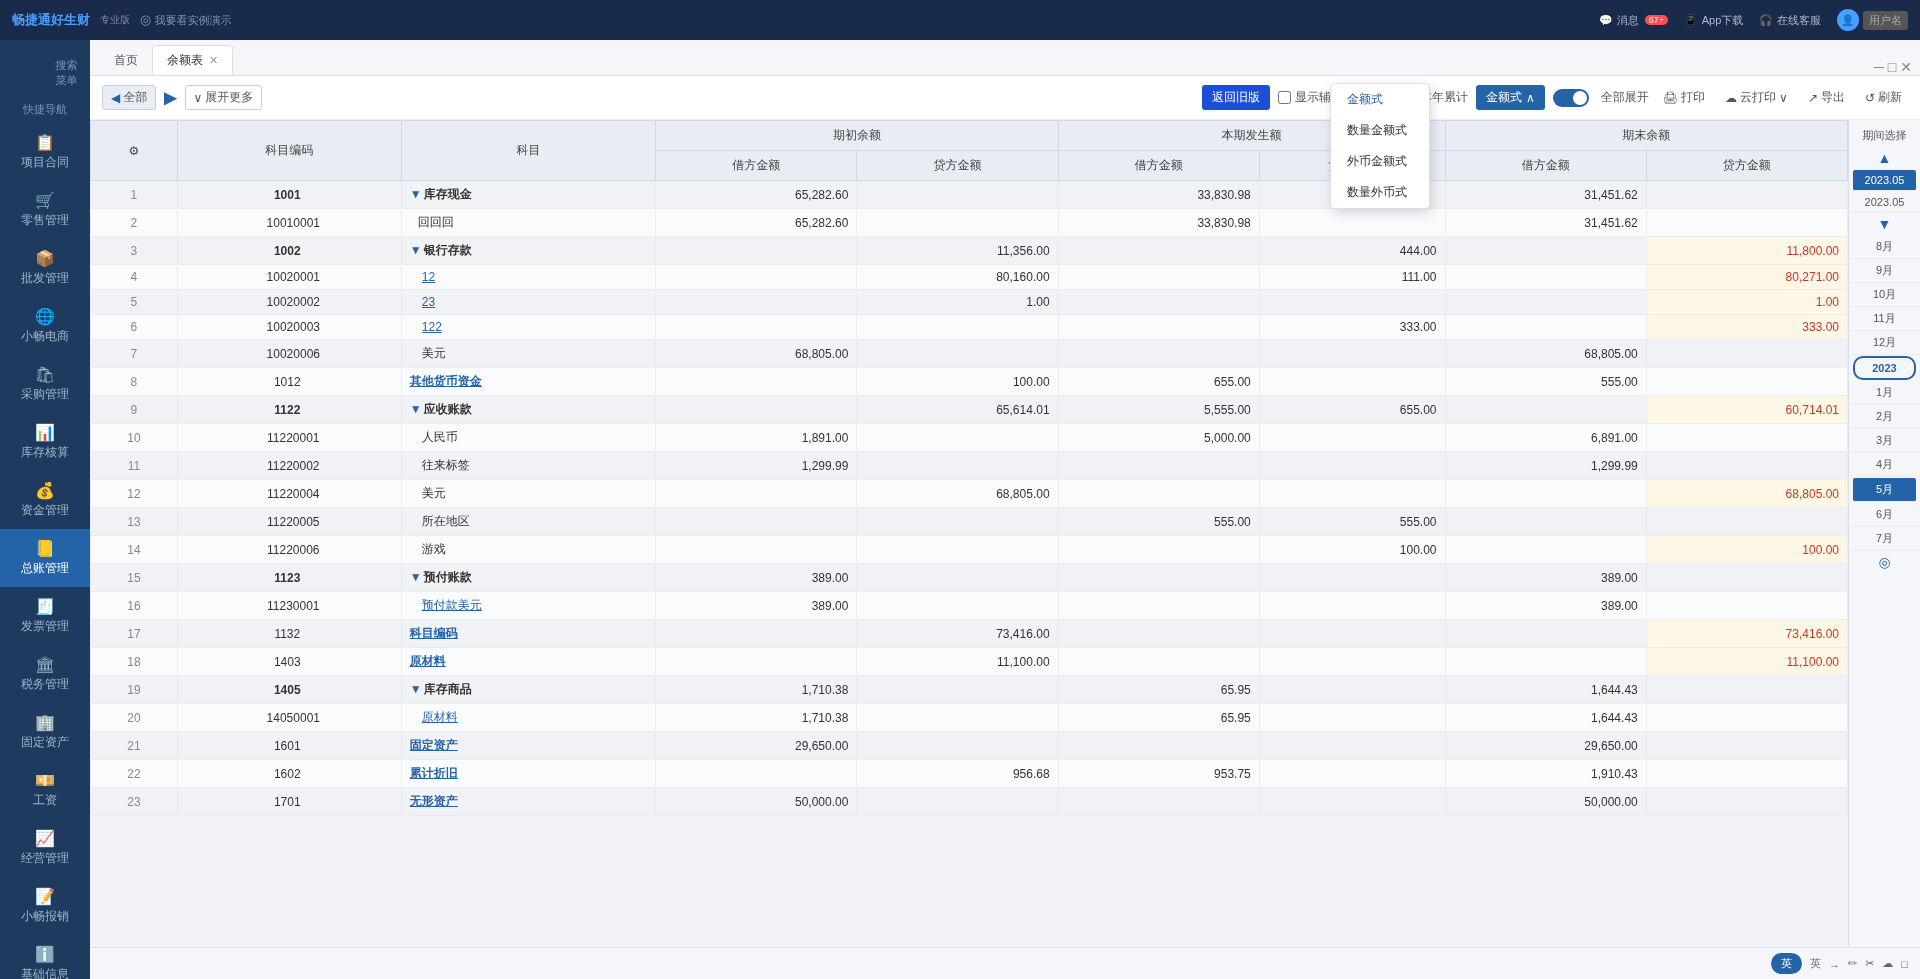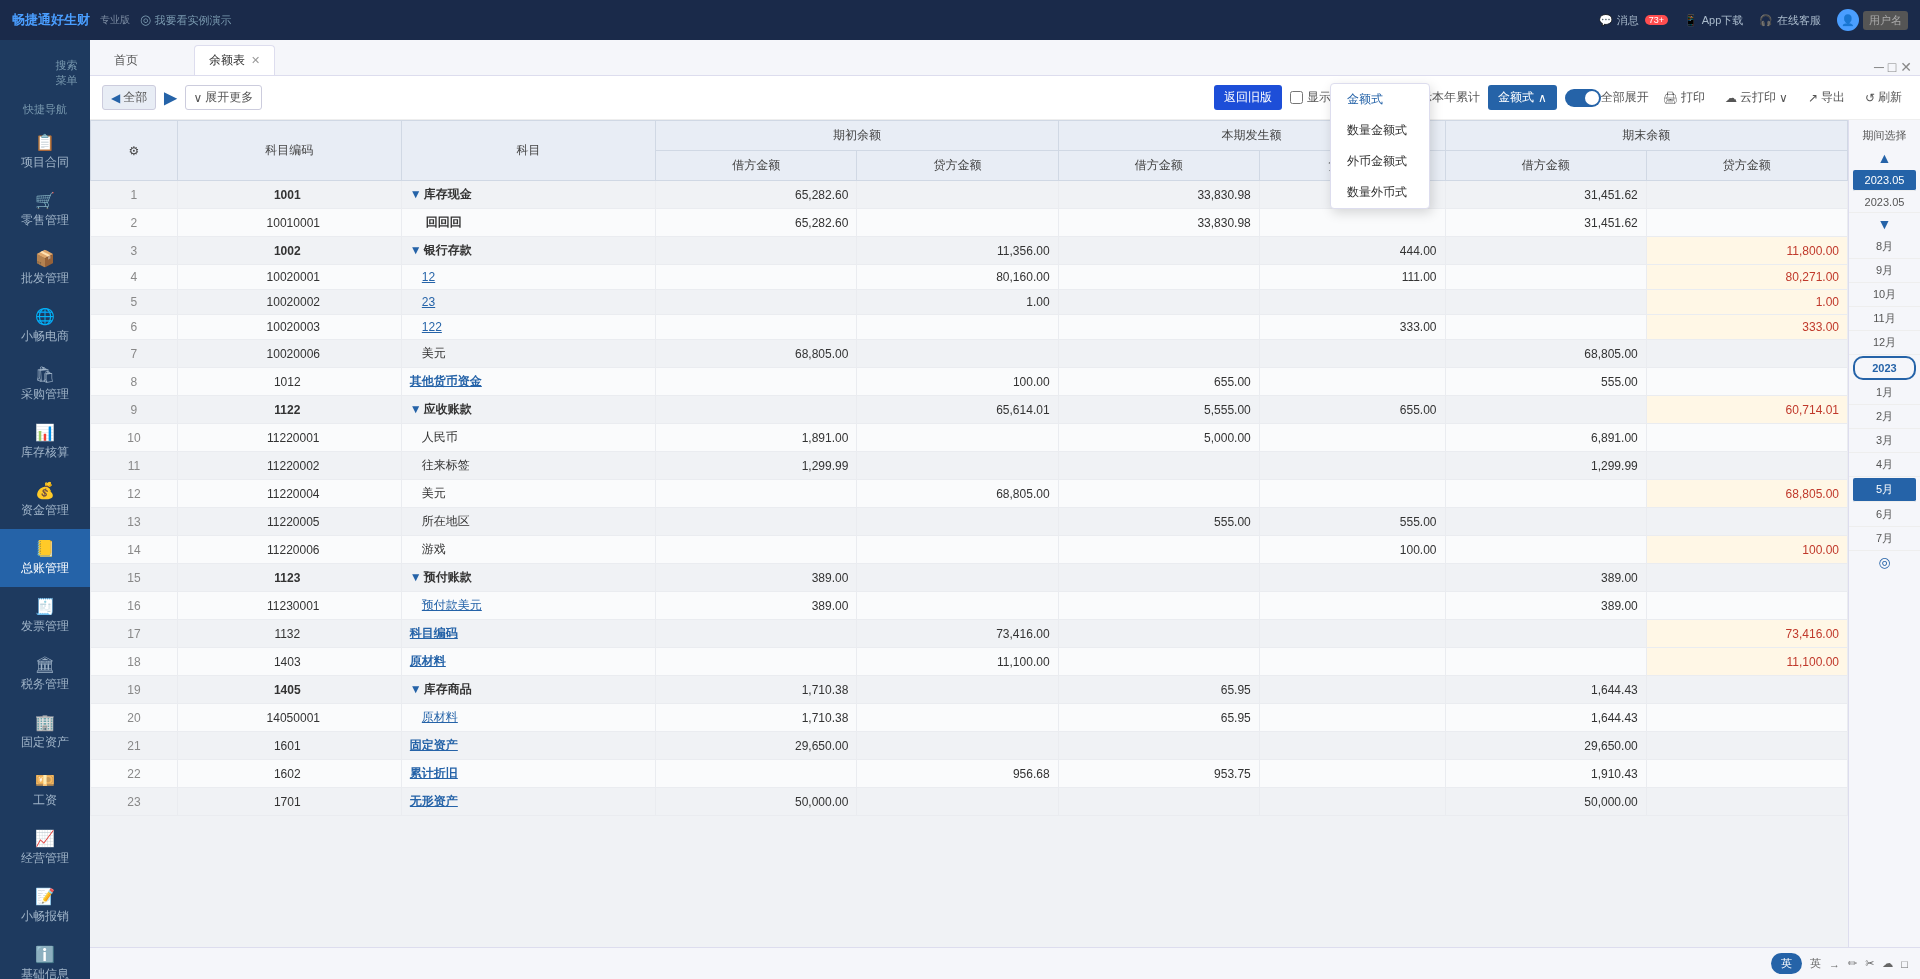--- a/index.html
+++ b/index.html
@@ -24,34 +24,34 @@
     .sidebar-item { width: 100%; text-align: center; padding: 10px 4px; cursor: pointer; color: #a0b4c8; font-size: 12px; }
     .sidebar-item.active { background: #2563a8; color: #fff; }
     .sidebar-item .icon { font-size: 16px; margin-bottom: 2px; }
 
     
     .content-area { flex: 1; display: flex; flex-direction: column; overflow: hidden; }
 
     
     .tabs-bar { height: 36px; background: #f5f6fa; display: flex; align-items: flex-end; padding-left: 10px; border-bottom: 1px solid #dde; }
     .tab { height: 30px; padding: 0 14px; display: flex; align-items: center; cursor: pointer; font-size: 12px; border-radius: 4px 4px 0 0; color: #666; gap: 6px; }
-    .tab.active { background: #fff; border: 1px solid #dde; border-bottom: none; color: #333; margin-left: 42px; }
+    .tab.active { background: #fff; border: 1px solid #dde; border-bottom: none; color: #333; }
     .tab-close { color: #999; font-size: 11px; cursor: pointer; }
     .tab-home { color: #555; }
 
     
     .toolbar { height: 44px; background: #fff; display: flex; align-items: center; padding: 0 12px; gap: 8px; border-bottom: 1px solid #eee; flex-shrink: 0; }
     .toolbar-nav-btn { background: #e8edf5; border: 1px solid #ccd; border-radius: 3px; padding: 3px 8px; cursor: pointer; font-size: 12px; color: #555; display: flex; align-items: center; gap: 3px; }
     .toolbar-expand-btn { background: #fff; border: 1px solid #ccd; border-radius: 3px; padding: 3px 8px; cursor: pointer; font-size: 12px; color: #555; display: flex; align-items: center; gap: 3px; }
     .toolbar-spacer { flex: 1; }
     .toolbar-btn-red { background: #1d4ed8; color: white; border: none; border-radius: 3px; padding: 4px 10px; cursor: pointer; font-size: 12px; }
     .toolbar-checkbox-group { display: flex; align-items: center; gap: 12px; }
     .toolbar-checkbox { display: flex; align-items: center; gap: 4px; font-size: 12px; color: #555; cursor: pointer; }
     .toolbar-dropdown { background: #2563a8; color: white; border: none; border-radius: 3px; padding: 4px 10px; cursor: pointer; font-size: 12px; display: flex; align-items: center; gap: 4px; position: relative; }
-    .toolbar-toggle { display: flex; align-items: center; gap: 0; font-size: 12px; color: #555; }
+    .toolbar-toggle { display: flex; align-items: center; gap: 12px; font-size: 12px; color: #555; }
     .toggle-switch { width: 36px; height: 18px; background: #2563a8; border-radius: 9px; position: relative; cursor: pointer; }
     .toggle-switch::after { content: ''; position: absolute; width: 14px; height: 14px; background: white; border-radius: 50%; top: 2px; right: 2px; }
     .toolbar-action-btn { background: none; border: none; color: #555; cursor: pointer; font-size: 12px; padding: 3px 6px; display: flex; align-items: center; gap: 3px; }
     .main-table-area { flex: 1; overflow: auto; }
     
     table { width: 100%; border-collapse: collapse; font-size: 12px; }
     thead tr { background: #e8edf5; }
     thead th { padding: 6px 8px; text-align: center; border: 1px solid #d0d8e4; color: #444; font-weight: 500; white-space: nowrap; }
     tbody tr { border-bottom: 1px solid #eaecf0; }
     tbody tr:nth-child(even) { background: #fafbfc; }
@@ -88,21 +88,21 @@
     <span class="top-bar-logo">畅捷通好生财</span>
     <span class="top-bar-version">专业版</span>
     <span style="color:#7a9ab0;font-size:11px;">
       <span style="font-size:13px;">◎</span> <span>我要看实例演示</span>
     </span>
   </div>
   <div class="top-bar-right">
     <div class="top-bar-icon-group">
       <span>💬</span>
         <span>消息</span>
-        <span class="badge">73+</span>
+        <span class="badge">67+</span>
     </div>
     <div class="top-bar-icon-group">
       <span>📱</span>
         <span>App下载</span>
     </div>
     <div class="top-bar-icon-group">
       <span>🎧</span>
         <span>在线客服</span>
     </div>
     <div class="top-bar-icon-group">
@@ -276,21 +276,21 @@
     <td class="td-num">65,282.60</td>
     <td class="td-num"></td>
     <td class="td-num">33,830.98</td>
     <td class="td-num"></td>
     <td class="td-num">31,451.62</td>
     <td class="td-num"></td>
   </tr>
               <tr>
     <td class="row-index">2</td>
     <td class="td-center" style="padding-left:16px">10010001</td>
-    <td class="" style="padding-left:24px;font-weight:bold;">回回回</td>
+    <td class="" style="padding-left:16px;">回回回</td>
     <td class="td-num">65,282.60</td>
     <td class="td-num"></td>
     <td class="td-num">33,830.98</td>
     <td class="td-num"></td>
     <td class="td-num">31,451.62</td>
     <td class="td-num"></td>
   </tr>
               <tr>
     <td class="row-index">3</td>
     <td class="td-center td-bold" style="padding-left:4px">1002</td>

